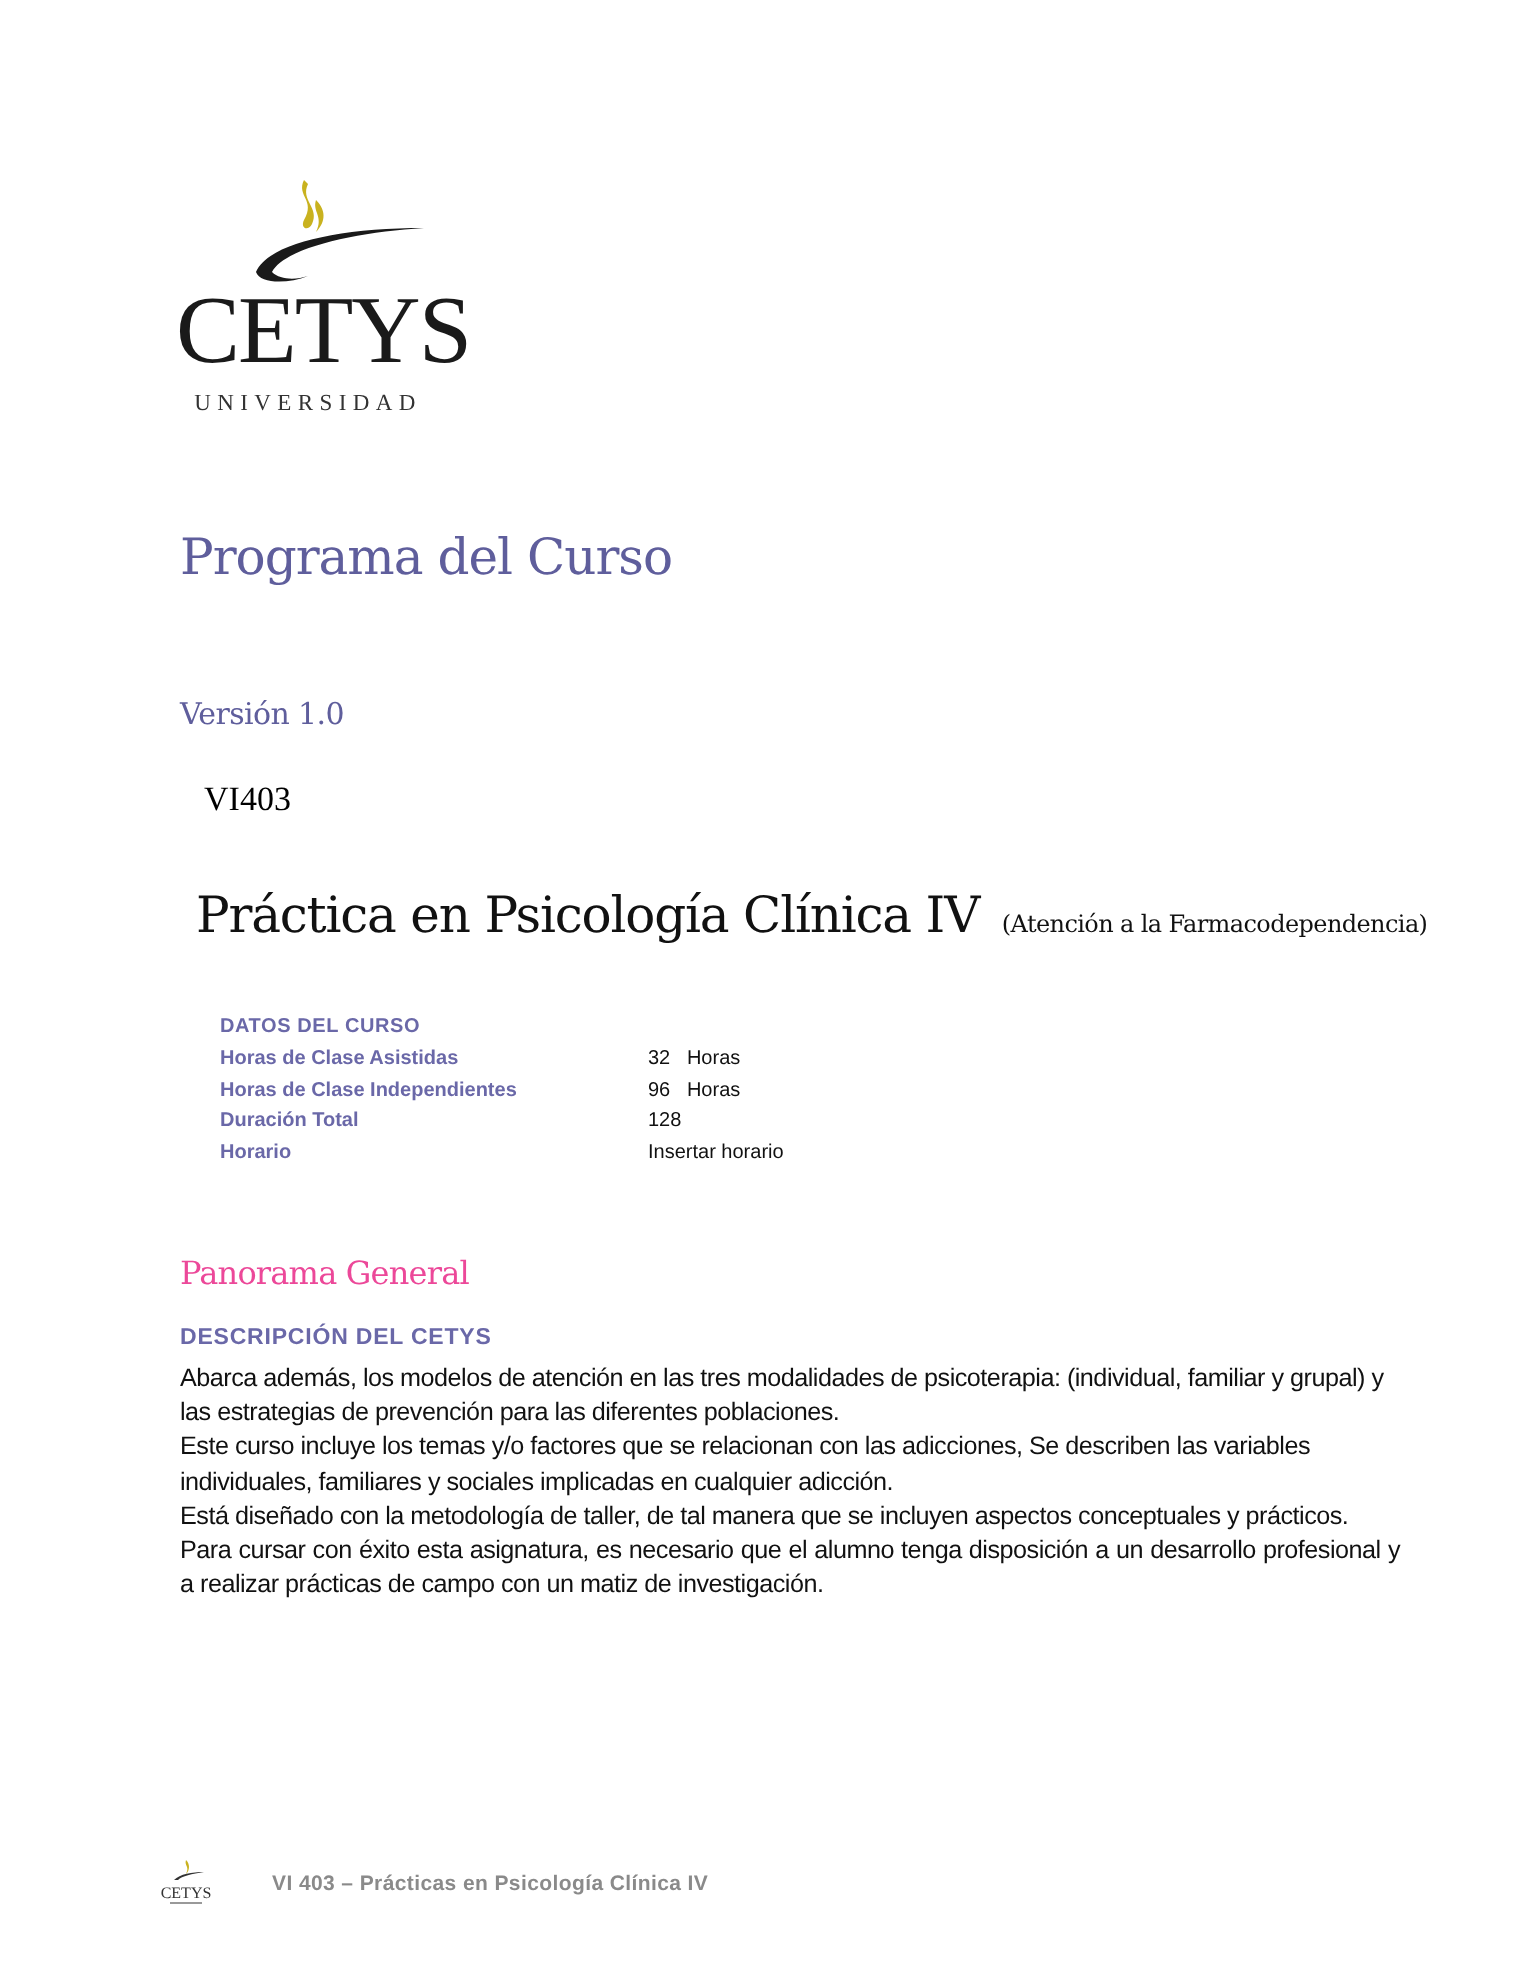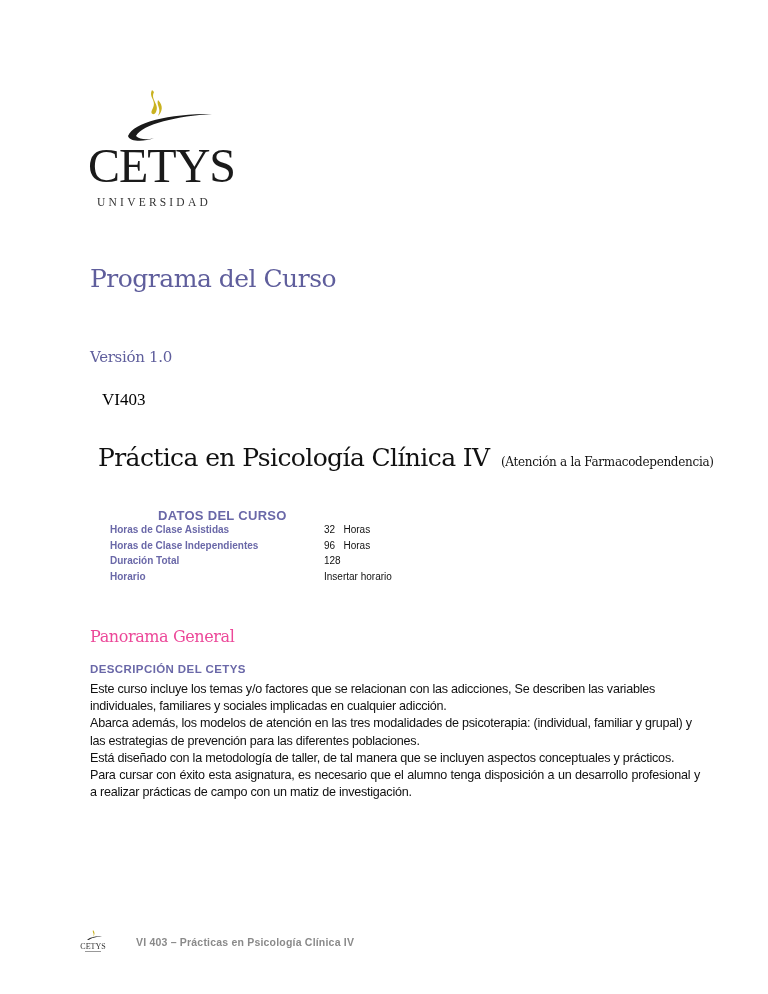--- a/index.html
+++ b/index.html
@@ -6,21 +6,21 @@
     body { width: 768px; height: 994px; position: relative; overflow: hidden; font-family: "Liberation Sans", sans-serif; color: #000; }
     .logo { position: absolute; left: 88px; top: 86px; width: 132px; height: 130px; }
     .logo-word { position: absolute; left: 0; top: 56px; width: 132px; text-align: center; font-family: "Liberation Serif", serif; font-size: 48px; letter-spacing: -1px; color: #1a1a1a; line-height: 48px; }
     .logo-sub { position: absolute; left: 0; top: 110px; width: 132px; text-align: center; font-family: "Liberation Serif", serif; font-size: 11.5px; letter-spacing: 3.2px; color: #333; }
     .title { position: absolute; left: 90px; top: 264px; font-family: "DejaVu Serif", serif; font-size: 25px; color: #5f5e9c; margin: 0; font-weight: normal; letter-spacing: -0.5px; }
     .version { position: absolute; left: 90px; top: 348px; font-family: "DejaVu Serif", serif; font-size: 15px; color: #5f5e9c; letter-spacing: -0.3px; }
     .code { position: absolute; left: 102px; top: 390px; font-family: "Liberation Serif", serif; font-size: 17px; color: #000; }
     .course-title { position: absolute; left: 98px; top: 443px; font-family: "DejaVu Serif", serif; font-size: 25px; color: #111; letter-spacing: -0.6px; white-space: nowrap; }
     .course-sub { font-size: 12px; letter-spacing: -0.3px; margin-left: 4px; }
     .datos { position: absolute; left: 110px; top: 508px; width: 340px; }
-    .datos-head { font-size: 13px; font-weight: bold; color: #6a68a8; letter-spacing: 0.3px; height: 16px; margin-left: 48px; }
+    .datos-head { font-size: 10px; font-weight: bold; color: #6a68a8; letter-spacing: 0.3px; height: 16px; }
     .datos-row { display: flex; height: 15.5px; font-size: 10px; }
     .datos-label { width: 214px; color: #6a68a8; font-weight: bold; }
     .datos-val { color: #111; white-space: pre; }
     .panorama { position: absolute; left: 90px; top: 627px; font-family: "DejaVu Serif", serif; font-size: 16px; color: #ec4899; letter-spacing: -0.4px; }
     .desc-head { position: absolute; left: 90px; top: 663px; font-size: 11.5px; font-weight: bold; color: #6a68a8; letter-spacing: 0.4px; }
     .desc-body { position: absolute; left: 90px; top: 681px; width: 610px; font-size: 12.6px; line-height: 17.2px; color: #111; letter-spacing: -0.25px; }
     .desc-body p { margin: 0; }
     .desc-body p.justify { text-align: justify; text-align-last: left; }
     .footer { position: absolute; left: 80px; top: 928px; display: flex; align-items: center; }
     .footer-logo { width: 26px; height: 28px; position: relative; margin-right: 30px; }
@@ -64,22 +64,22 @@
   </div>
   <div class="datos-row">
     <div class="datos-label">Horario</div>
     <div class="datos-val">Insertar horario</div>
   </div>
 </div>
 
 <div class="panorama">Panorama General</div>
 <div class="desc-head">DESCRIPCIÓN DEL CETYS</div>
 <div class="desc-body">
+  <p>Abarca además, los modelos de atención en las tres modalidades de psicoterapia: (individual, familiar y grupal)  y las estrategias de prevención para las diferentes poblaciones.</p>
   <p>Este curso incluye los temas y/o factores que se relacionan con las adicciones, Se describen las variables individuales, familiares y sociales implicadas en cualquier adicción.</p>
-  <p>Abarca además, los modelos de atención en las tres modalidades de psicoterapia: (individual, familiar y grupal)  y las estrategias de prevención para las diferentes poblaciones.</p>
   <p>Está diseñado con la metodología de taller, de tal manera que se incluyen aspectos conceptuales y prácticos.</p>
   <p class="justify">Para cursar con éxito esta asignatura, es necesario que el alumno tenga disposición a un desarrollo profesional y a realizar prácticas de campo con un matiz de investigación.</p>
 </div>
 
 <div class="footer">
   <div class="footer-logo">
     <svg width="26" height="28" viewBox="0 0 26 28">
       <path d="M13 2 C12 5, 15 5, 13 9 C15 7, 15 4, 13 2 Z" fill="#c9b21f"></path>
       <path d="M7 12 C10 9, 16 8, 22 8 C16 9, 11 10, 9 12 Z" fill="#333"></path>
       <text x="13" y="21" text-anchor="middle" font-family="Liberation Serif, serif" font-size="8" fill="#333">CETYS</text>

